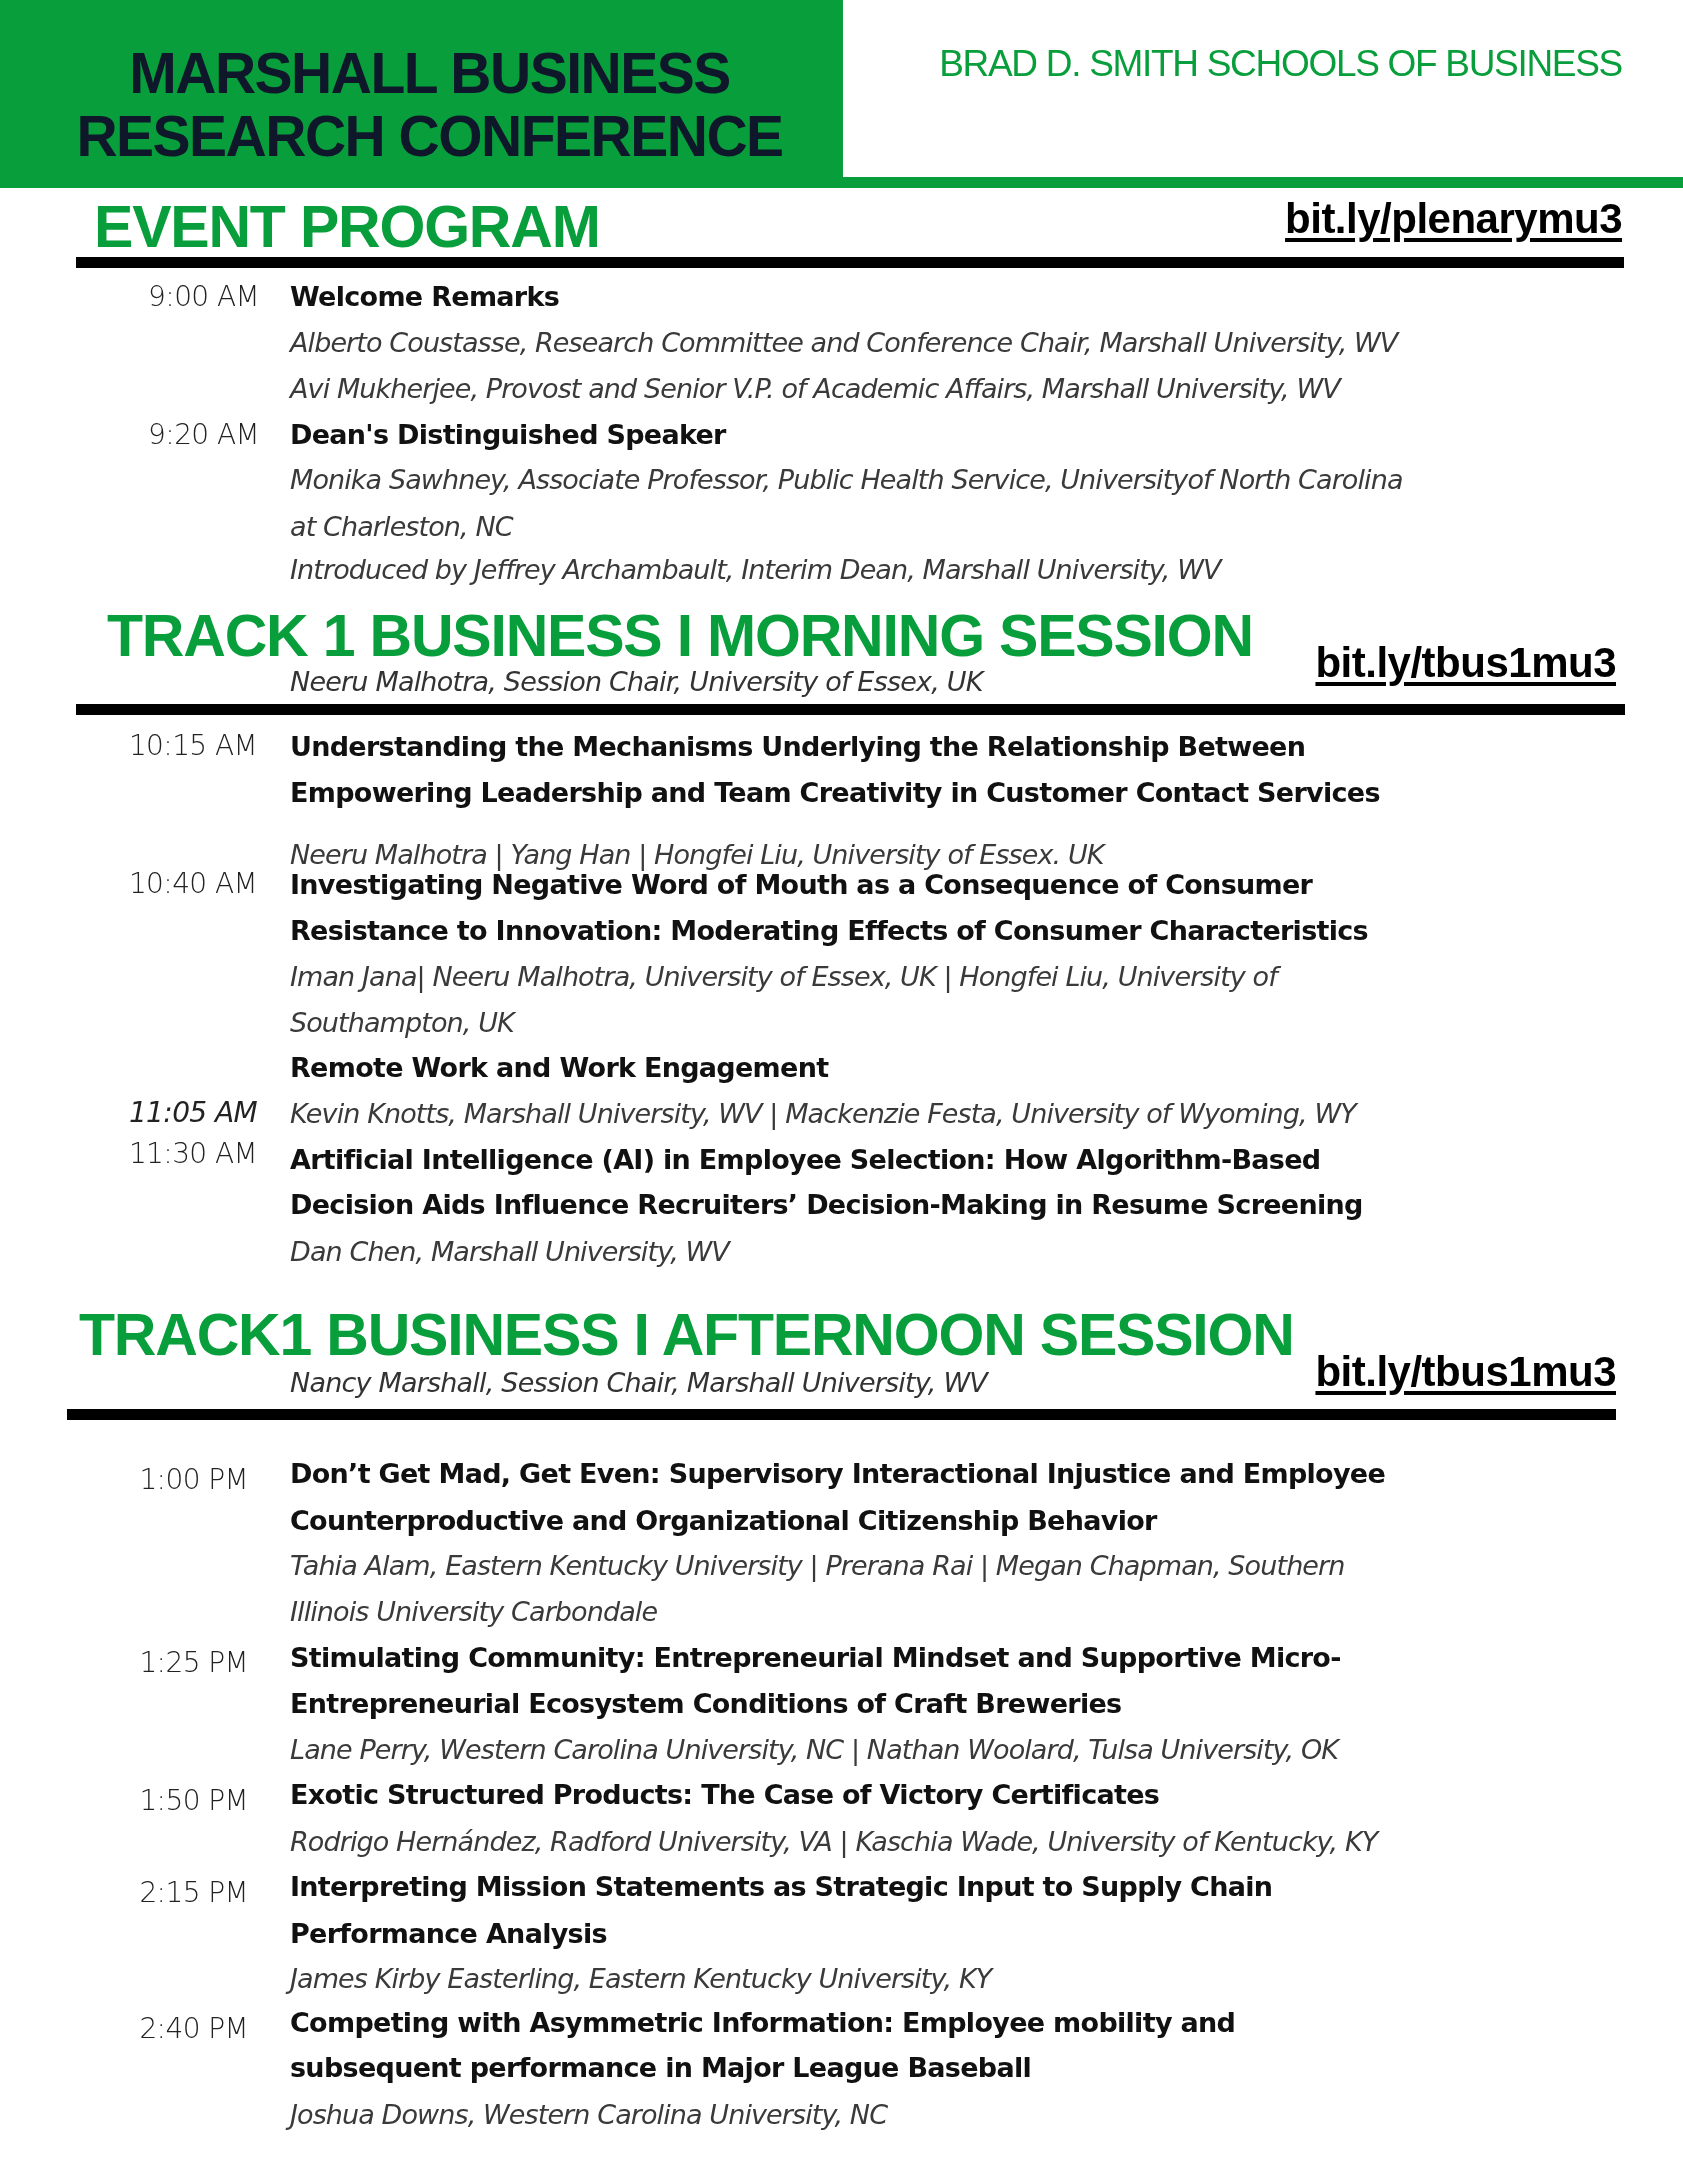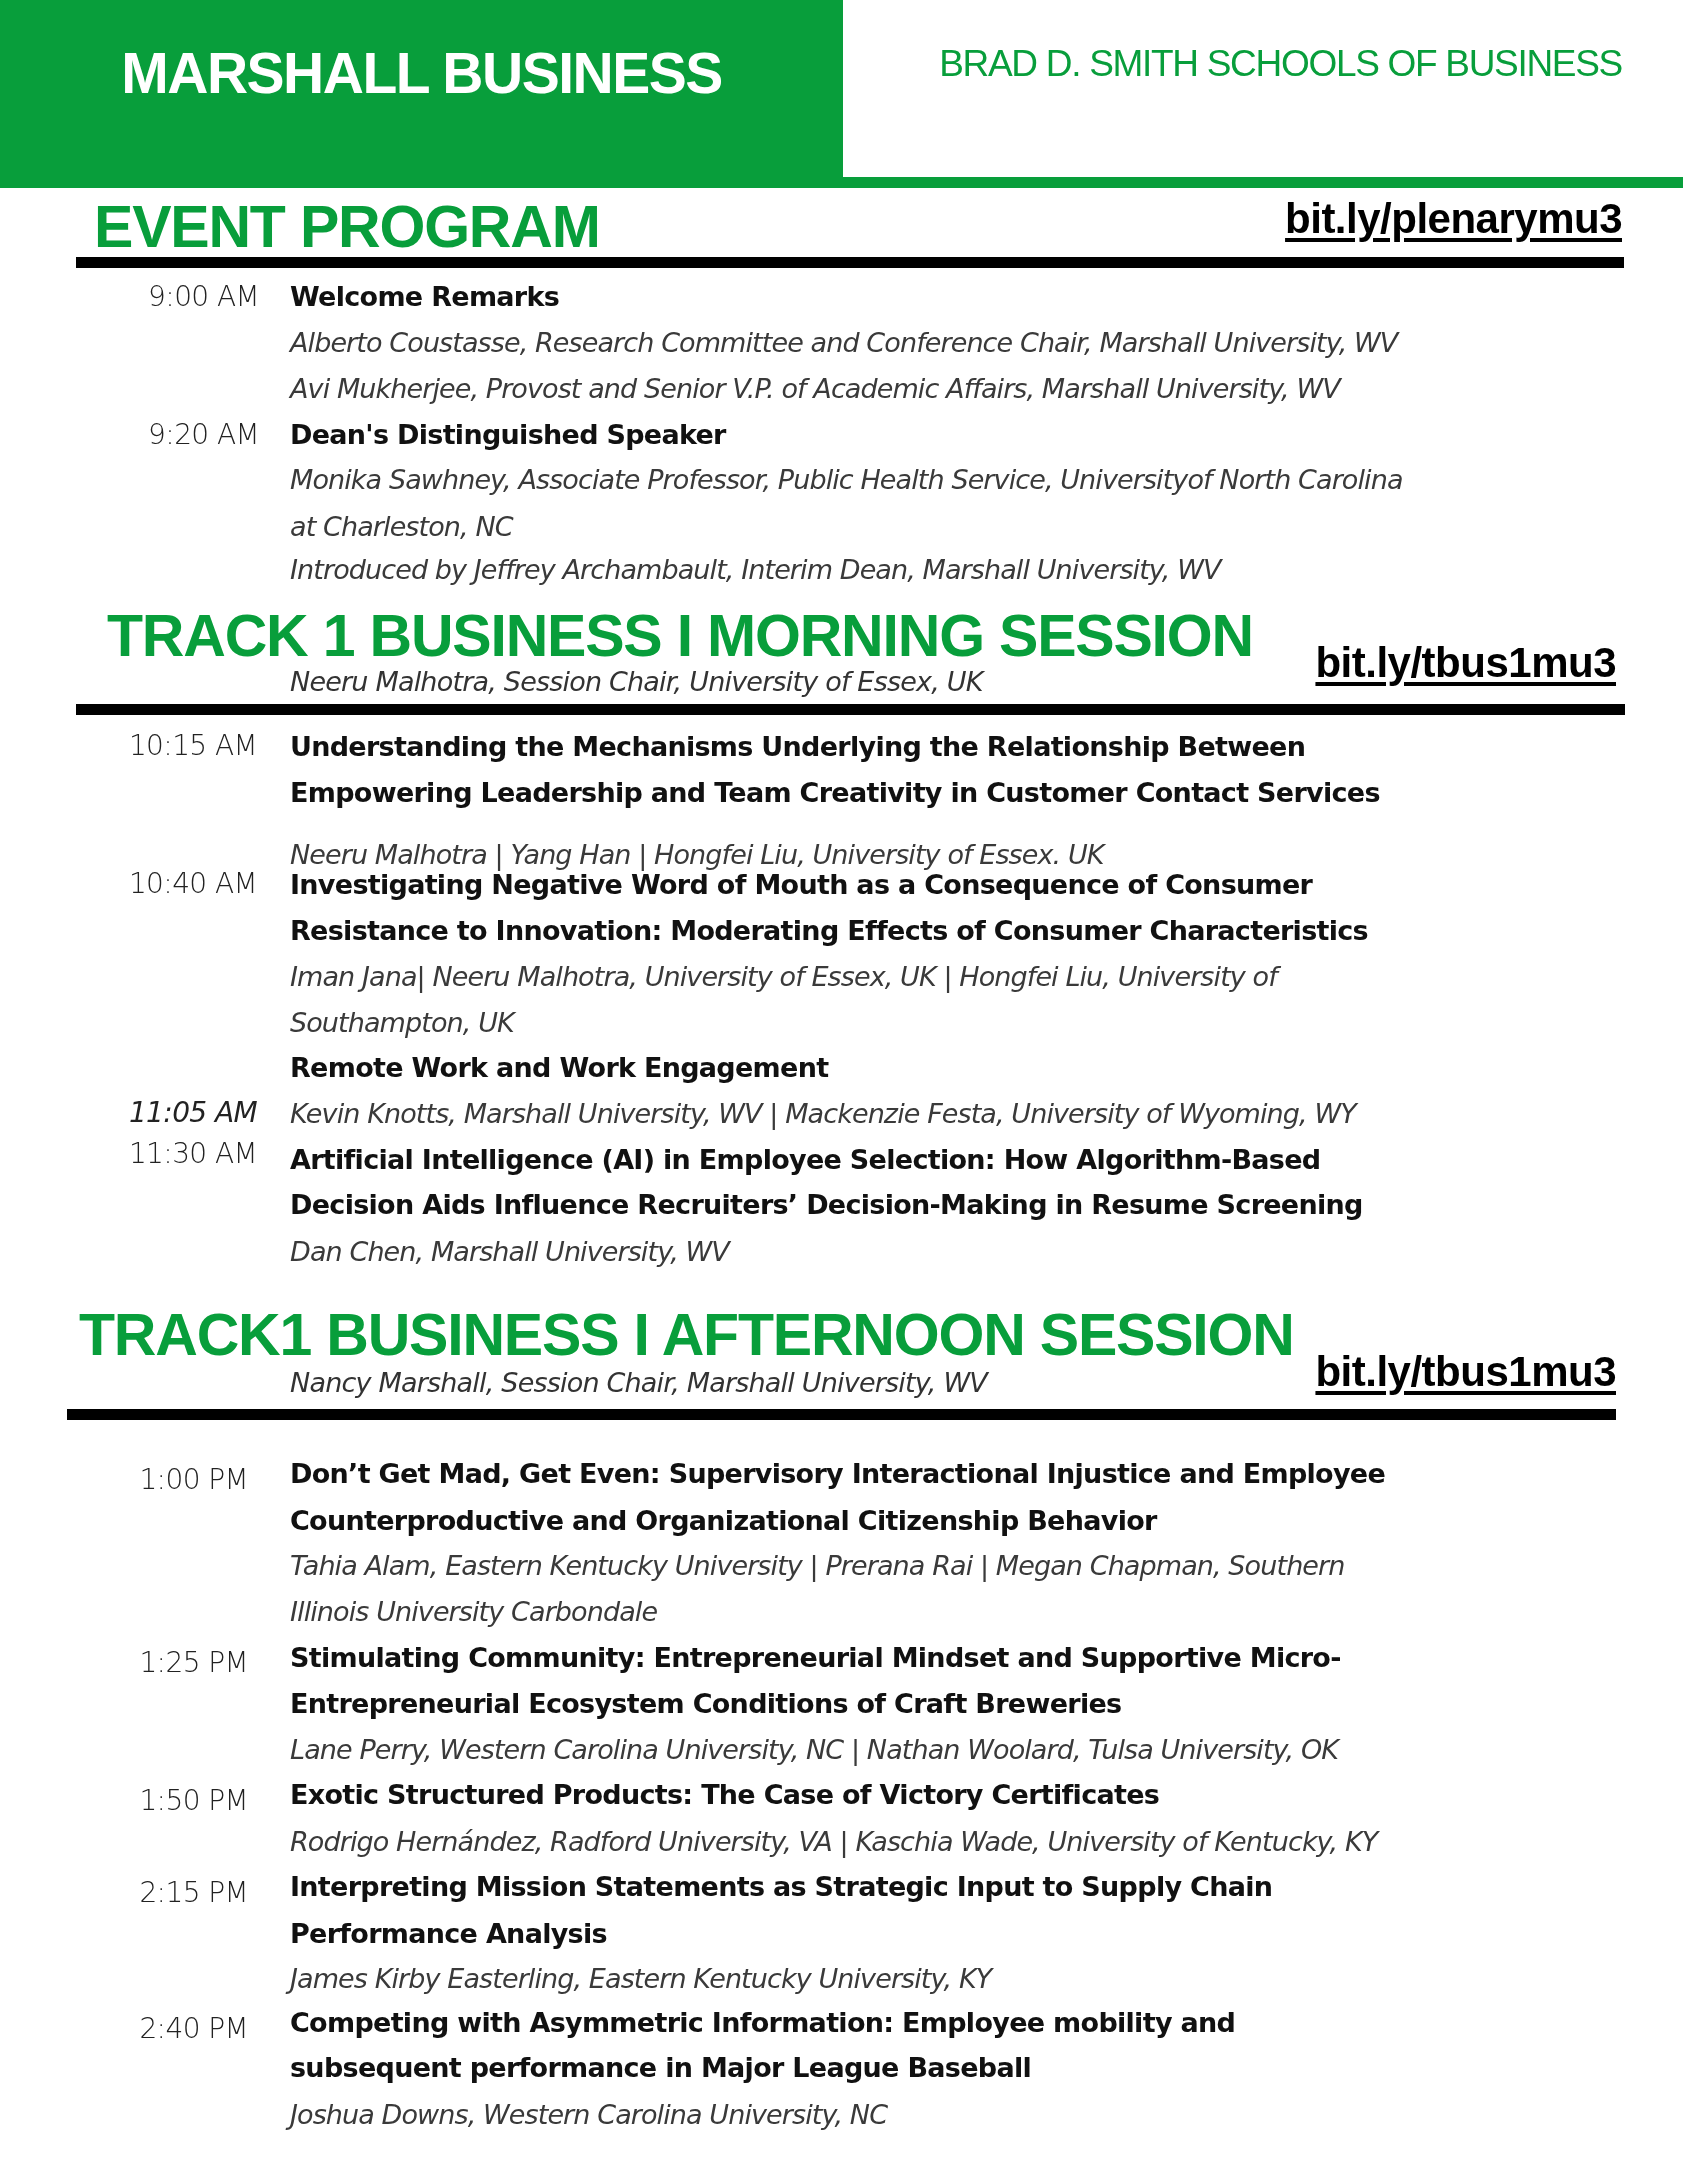--- a/index.html
+++ b/index.html
@@ -1,36 +1,37 @@
 <!DOCTYPE html>
 <html><head>
 <meta charset="utf-8">
 <style>
   html, body { margin: 0; padding: 0; background: #ffffff; }
   body { width: 1683px; height: 2178px; position: relative; overflow: hidden; font-family: "DejaVu Sans", sans-serif; color: #111; }
   .abs { position: absolute; }
   .hero { left: 0; top: 0; width: 843px; height: 188px; background: #089e3b; }
-  .hero-title { position: absolute; left: 0; width: 843px; top: 42px; text-align: center; color: #ffffff; font-family: "Liberation Sans", sans-serif; font-weight: bold; font-size: 57px; line-height: 63px; letter-spacing: -1.5px; }
+  .hero-title { position: absolute; left: 8px; width: 843px; top: 42px; text-align: center; color: #0f172a; font-family: "Liberation Sans", sans-serif; font-weight: bold; font-size: 57px; line-height: 63px; letter-spacing: -1.5px; }
   .green-rule { left: 843px; top: 177px; width: 841px; height: 11px; background: #089e3b; }
   .uni { right: 61px; top: 40px; text-align: right; color: #089e3b; font-family: "Liberation Sans", sans-serif; font-size: 37px; line-height: 48px; letter-spacing: -1.3px; }
   .section-title { color: #089e3b; font-family: "Liberation Sans", sans-serif; font-weight: bold; font-size: 59px; line-height: 50px; letter-spacing: -1.2px; white-space: nowrap; }
   .link { color: #000; font-family: "Liberation Sans", sans-serif; font-weight: bold; font-size: 42px; line-height: 48px; text-decoration: underline; text-decoration-thickness: 4px; text-underline-offset: 5px; white-space: nowrap; letter-spacing: -0.5px; }
   .rule { background: #000; height: 11px; }
   .chair { font-family: "DejaVu Sans", sans-serif; font-style: italic; font-weight: 200; color: #333; font-size: 27px; line-height: 34px; white-space: nowrap; letter-spacing: -0.8px; }
   .time { font-family: "DejaVu Sans", sans-serif; font-weight: 300; font-size: 28px; color: #222; white-space: nowrap; letter-spacing: -0.6px; text-align: right; width: 198px; }
   .line { white-space: nowrap; position: absolute; left: 290px; height: 46px; line-height: 46px; }
   .ttl { font-family: "DejaVu Sans", sans-serif; font-weight: bold; font-size: 27px; color: #111; letter-spacing: -0.7px; }
   .auth { font-family: "DejaVu Sans", sans-serif; font-style: italic; font-size: 27px; color: #3a3a3a; letter-spacing: -0.9px; font-weight: 300; }
 </style>
 </head>
 <body>
 
 <div class="abs hero">
   <div class="hero-title">
     <div>MARSHALL BUSINESS</div>
+    <div>RESEARCH CONFERENCE</div>
   </div>
 </div>
 <div class="abs green-rule"></div>
 <div class="abs uni">
   <div>BRAD D. SMITH SCHOOLS OF BUSINESS</div>
 </div>
 
 <div class="abs section-title" style="left:94px; top:202px;">EVENT PROGRAM</div>
 <a class="abs link" style="right:61px; top:195px;">bit.ly/plenarymu3</a>
 <div class="abs rule" style="left:76px; top:257px; width:1548px;"></div>

